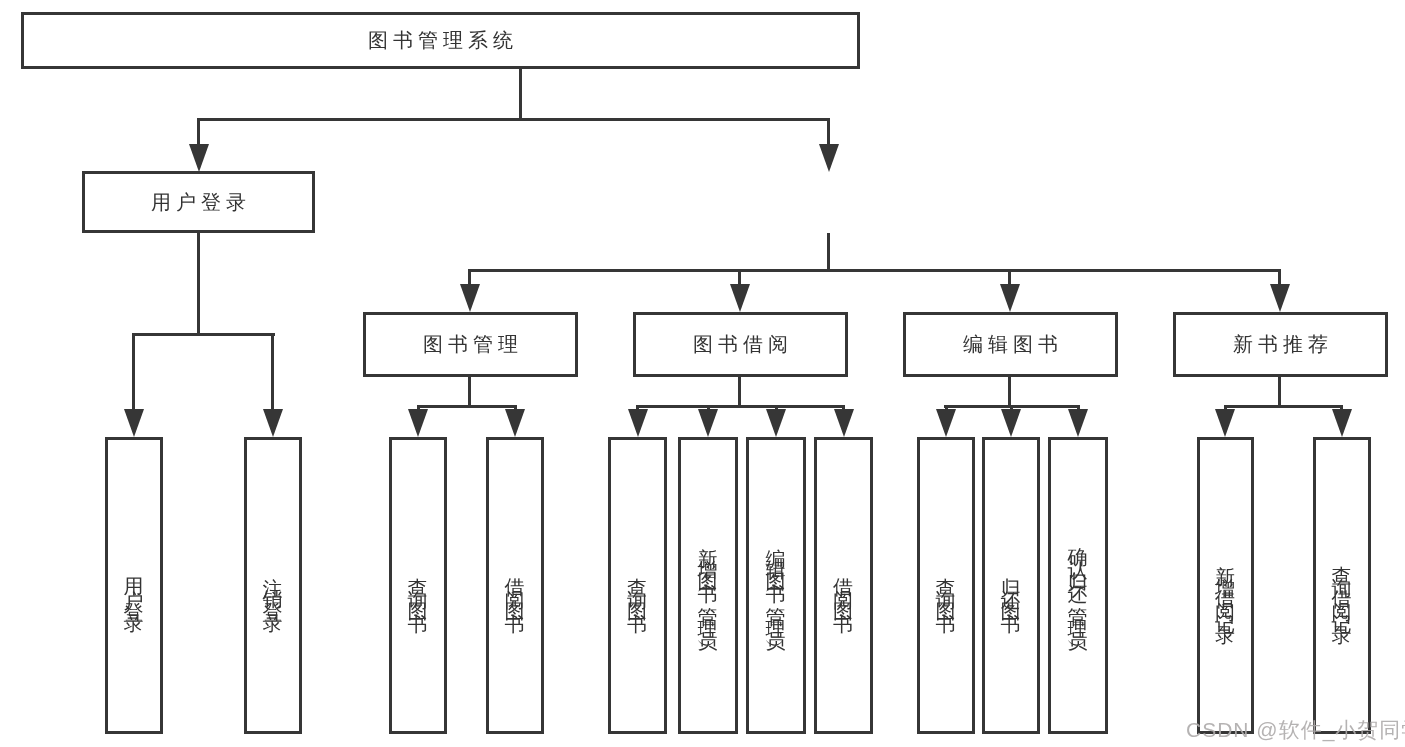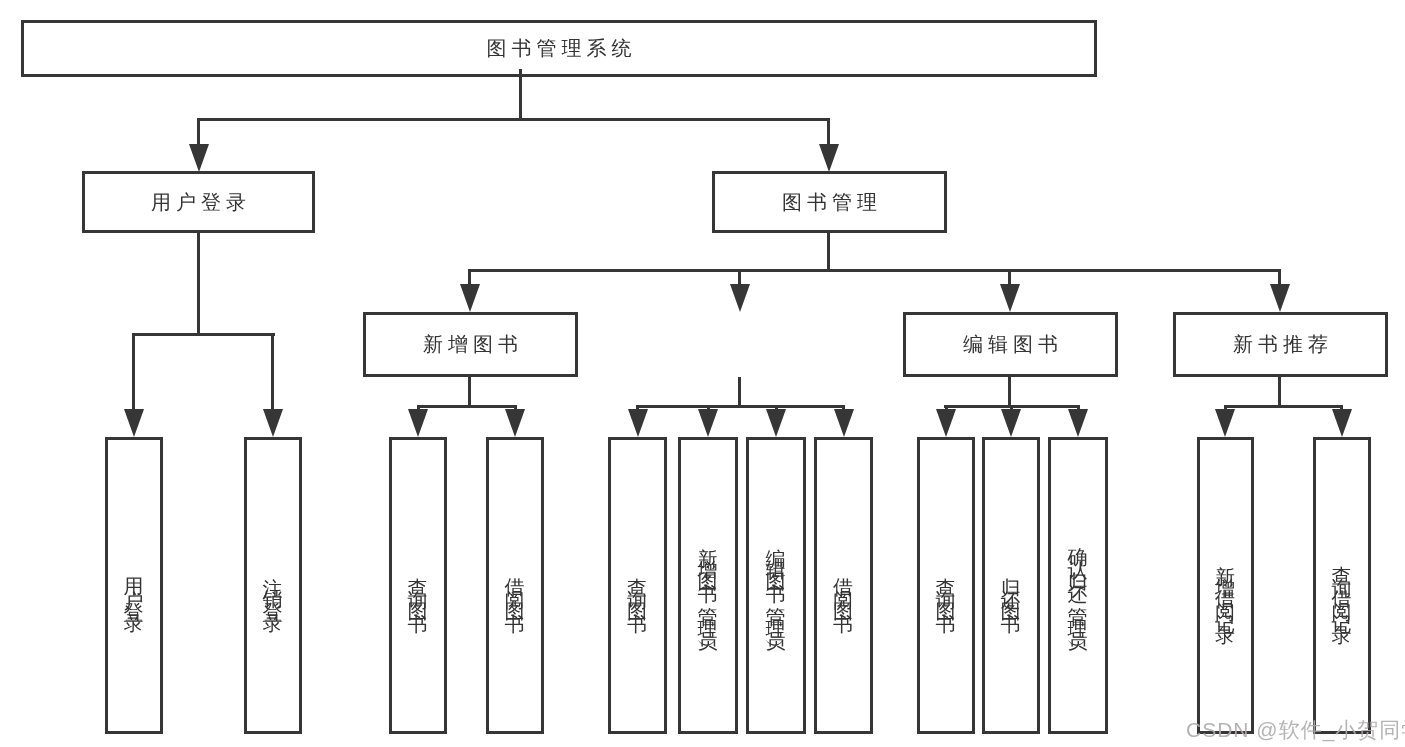--- a/index.html
+++ b/index.html
@@ -59,36 +59,33 @@
     white-space:nowrap;
     z-index:5;
     opacity:.9;
   }
 </style>
 </head>
 <body>
 
 <div id="canvas">
 
-  <div class="hbox" style="left:21px;top:20px;width:1076px;height:57px;">
+  <div class="hbox" style="left:21px;top:12px;width:839px;height:57px;">
     <span>图书管理系统</span>
   </div>
 
   <div class="vline" style="left:519px;top:69px;height:51px;"></div>
   <div class="hline" style="left:197px;top:118px;width:633px;"></div>
   <div class="vline" style="left:197px;top:118px;height:30px;"></div>
   <div class="arrow" style="left:189px;top:144px;"></div>
   <div class="vline" style="left:827px;top:118px;height:30px;"></div>
   <div class="arrow" style="left:819px;top:144px;"></div>
 
   <div class="hbox" style="left:82px;top:171px;width:233px;height:62px;">
     <span>用户登录</span>
-  </div>
-  <div class="hbox" style="left:712px;top:171px;width:235px;height:62px;">
-    <span>图书管理</span>
   </div>
 
   <div class="vline" style="left:197px;top:233px;height:103px;"></div>
   <div class="hline" style="left:132px;top:333px;width:143px;"></div>
   <div class="vline" style="left:132px;top:333px;height:80px;"></div>
   <div class="arrow" style="left:124px;top:409px;"></div>
   <div class="vline" style="left:271px;top:333px;height:80px;"></div>
   <div class="arrow" style="left:263px;top:409px;"></div>
 
   <div class="vline" style="left:827px;top:233px;height:39px;"></div>
@@ -96,21 +93,24 @@
   <div class="vline" style="left:468px;top:269px;height:18px;"></div>
   <div class="arrow" style="left:460px;top:284px;"></div>
   <div class="vline" style="left:738px;top:269px;height:18px;"></div>
   <div class="arrow" style="left:730px;top:284px;"></div>
   <div class="vline" style="left:1008px;top:269px;height:18px;"></div>
   <div class="arrow" style="left:1000px;top:284px;"></div>
   <div class="vline" style="left:1278px;top:269px;height:18px;"></div>
   <div class="arrow" style="left:1270px;top:284px;"></div>
 
   <div class="hbox" style="left:363px;top:312px;width:215px;height:65px;">
-    <span>新增图书</span>
+    <span>图书管理</span>
+  </div>
+  <div class="hbox" style="left:633px;top:312px;width:215px;height:65px;">
+    <span>图书借阅</span>
   </div>
   <div class="hbox" style="left:903px;top:312px;width:215px;height:65px;">
     <span>编辑图书</span>
   </div>
   <div class="hbox" style="left:1173px;top:312px;width:215px;height:65px;">
     <span>新书推荐</span>
   </div>
 
   <div class="vline" style="left:468px;top:377px;height:31px;"></div>
   <div class="hline" style="left:417px;top:405px;width:100px;"></div>

